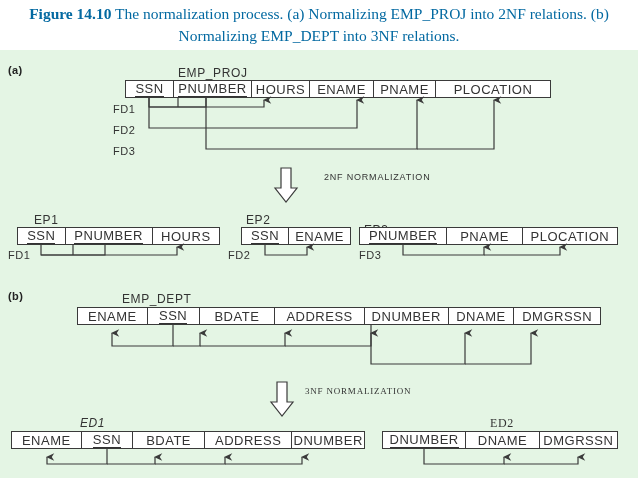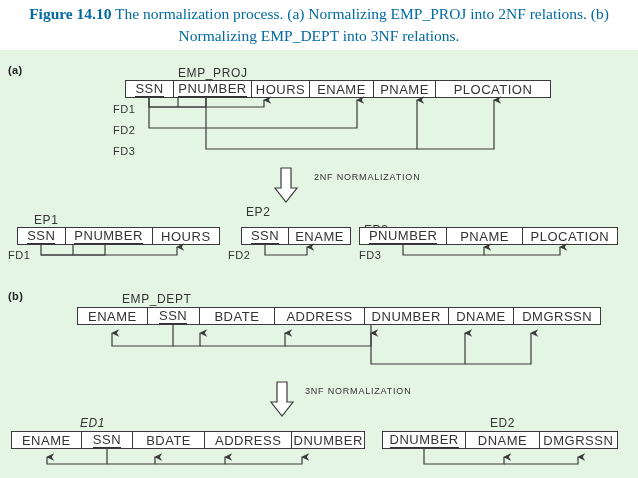--- a/index.html
+++ b/index.html
@@ -98,37 +98,37 @@
       </div>
     <div class="cell" style="width:114px;">
         <span>PLOCATION</span>
       </div>
   </div>
 
   <div class="lbl fd-lbl" style="left:113px;top:53px;">FD1</div>
   <div class="lbl fd-lbl" style="left:113px;top:74px;">FD2</div>
   <div class="lbl fd-lbl" style="left:113px;top:95px;">FD3</div>
 
-  <div class="lbl norm-lbl" style="left:314px;top:122px;">2NF NORMALIZATION</div>
+  <div class="lbl norm-lbl" style="left:324px;top:122px;">2NF NORMALIZATION</div>
 
   <div class="lbl rel-name" style="left:22px;top:163px;padding-left:12px;">EP1</div>
   <div class="rel" id="rel-ep1" style="left:17px;top:177px;width:203px;">
     <div class="cell pk" style="width:48px;">
         <span>SSN</span>
       </div>
     <div class="cell pk" style="width:88px;">
         <span>PNUMBER</span>
       </div>
     <div class="cell" style="width:67px;">
         <span>HOURS</span>
       </div>
   </div>
   <div class="lbl fd-lbl" style="left:8px;top:199px;">FD1</div>
 
-  <div class="lbl rel-name" style="left:246px;top:155px;">EP2</div>
+  <div class="lbl rel-name" style="left:246px;top:163px;">EP2</div>
   <div class="rel" id="rel-ep2" style="left:241px;top:177px;width:110px;">
     <div class="cell pk" style="width:48px;">
         <span>SSN</span>
       </div>
     <div class="cell" style="width:62px;">
         <span>ENAME</span>
       </div>
   </div>
   <div class="lbl fd-lbl" style="left:228px;top:199px;">FD2</div>
 
@@ -164,42 +164,42 @@
         <span>DNUMBER</span>
       </div>
     <div class="cell" style="width:66px;">
         <span>DNAME</span>
       </div>
     <div class="cell" style="width:86px;">
         <span>DMGRSSN</span>
       </div>
   </div>
 
-  <div class="lbl norm-lbl" style="left:305px;top:336px;">3NF NORMALIZATION</div>
+  <div class="lbl norm-lbl" style="left:305px;top:336px;font-family:Liberation Serif, serif;">3NF NORMALIZATION</div>
 
   <div class="lbl rel-name" style="left:80px;top:366px;font-style:italic;">ED1</div>
   <div class="rel" id="rel-ed1" style="left:11px;top:381px;width:354px;">
     <div class="cell" style="width:70px;">
         <span>ENAME</span>
       </div>
     <div class="cell pk" style="width:52px;">
         <span>SSN</span>
       </div>
     <div class="cell" style="width:72px;">
         <span>BDATE</span>
       </div>
     <div class="cell" style="width:88px;">
         <span>ADDRESS</span>
       </div>
     <div class="cell" style="width:72px;">
         <span>DNUMBER</span>
       </div>
   </div>
 
-  <div class="lbl rel-name" style="left:490px;top:366px;">ED2</div>
+  <div class="lbl rel-name" style="left:490px;top:366px;font-family:Liberation Serif, serif;">ED2</div>
   <div class="rel" id="rel-ed2" style="left:382px;top:381px;width:236px;">
     <div class="cell pk" style="width:84px;">
         <span>DNUMBER</span>
       </div>
     <div class="cell" style="width:74px;">
         <span>DNAME</span>
       </div>
     <div class="cell" style="width:78px;">
         <span>DMGRSSN</span>
       </div>

